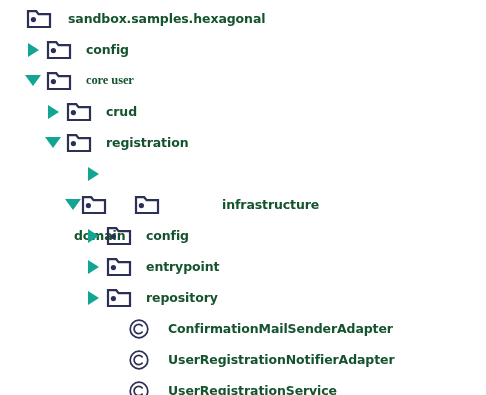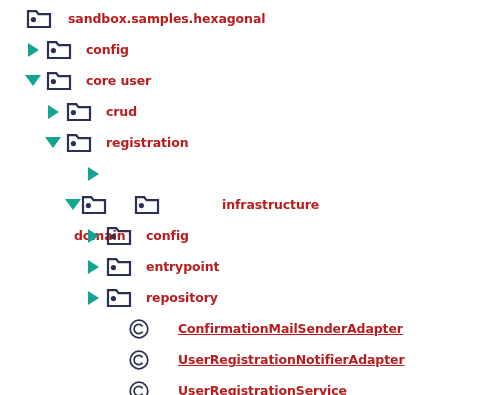--- a/index.html
+++ b/index.html
@@ -55,25 +55,25 @@
     display: flex;
     align-items: center;
     justify-content: center;
     flex: 0 0 auto;
   }
   .label {
     margin-left: 12px;
     font-size: 12.5px;
     font-weight: 600;
     letter-spacing: -0.1px;
-    color: #b91c1c;
+    color: #14532d;
     line-height: 31px;
   }
   .label.root { margin-left: 14px; }
-  .label.cls  { margin-left: 24px; text-decoration: underline; }
+  .label.cls  { margin-left: 14px; }
 </style>
 </head>
 <body>
 
 <div id="tree">
     <div class="row" style="left: 2px; top: 3px;">
       <div class="arrow-slot empty"></div>
       <div class="icon-slot">
         <svg width="26" height="22" viewBox="0 0 26 22">
           <path d="M2 3.2 h8.2 l2.4 3.0 H24 V19 H2 Z" fill="none" stroke="#2B3054" stroke-width="2.2" stroke-linejoin="miter"></path>
@@ -87,21 +87,21 @@
         <span class="tri collapsed"></span>
       </div>
       <div class="icon-slot">
         <svg width="26" height="22" viewBox="0 0 26 22">
           <path d="M2 3.2 h8.2 l2.4 3.0 H24 V19 H2 Z" fill="none" stroke="#2B3054" stroke-width="2.2" stroke-linejoin="miter"></path>
           <circle cx="7.4" cy="11.6" r="2.6" fill="#2B3054"></circle>
         </svg>
       </div>
       <span class="label">config</span>
     </div>
-    <div class="row" style="left: 22px; top: 65px;">
+    <div class="row" style="left: 22px; top: 65px; font-family: Liberation Serif, serif;">
       <div class="arrow-slot">
         <span class="tri expanded"></span>
       </div>
       <div class="icon-slot">
         <svg width="26" height="22" viewBox="0 0 26 22">
           <path d="M2 3.2 h8.2 l2.4 3.0 H24 V19 H2 Z" fill="none" stroke="#2B3054" stroke-width="2.2" stroke-linejoin="miter"></path>
           <circle cx="7.4" cy="11.6" r="2.6" fill="#2B3054"></circle>
         </svg>
       </div>
       <span class="label">core user</span>

